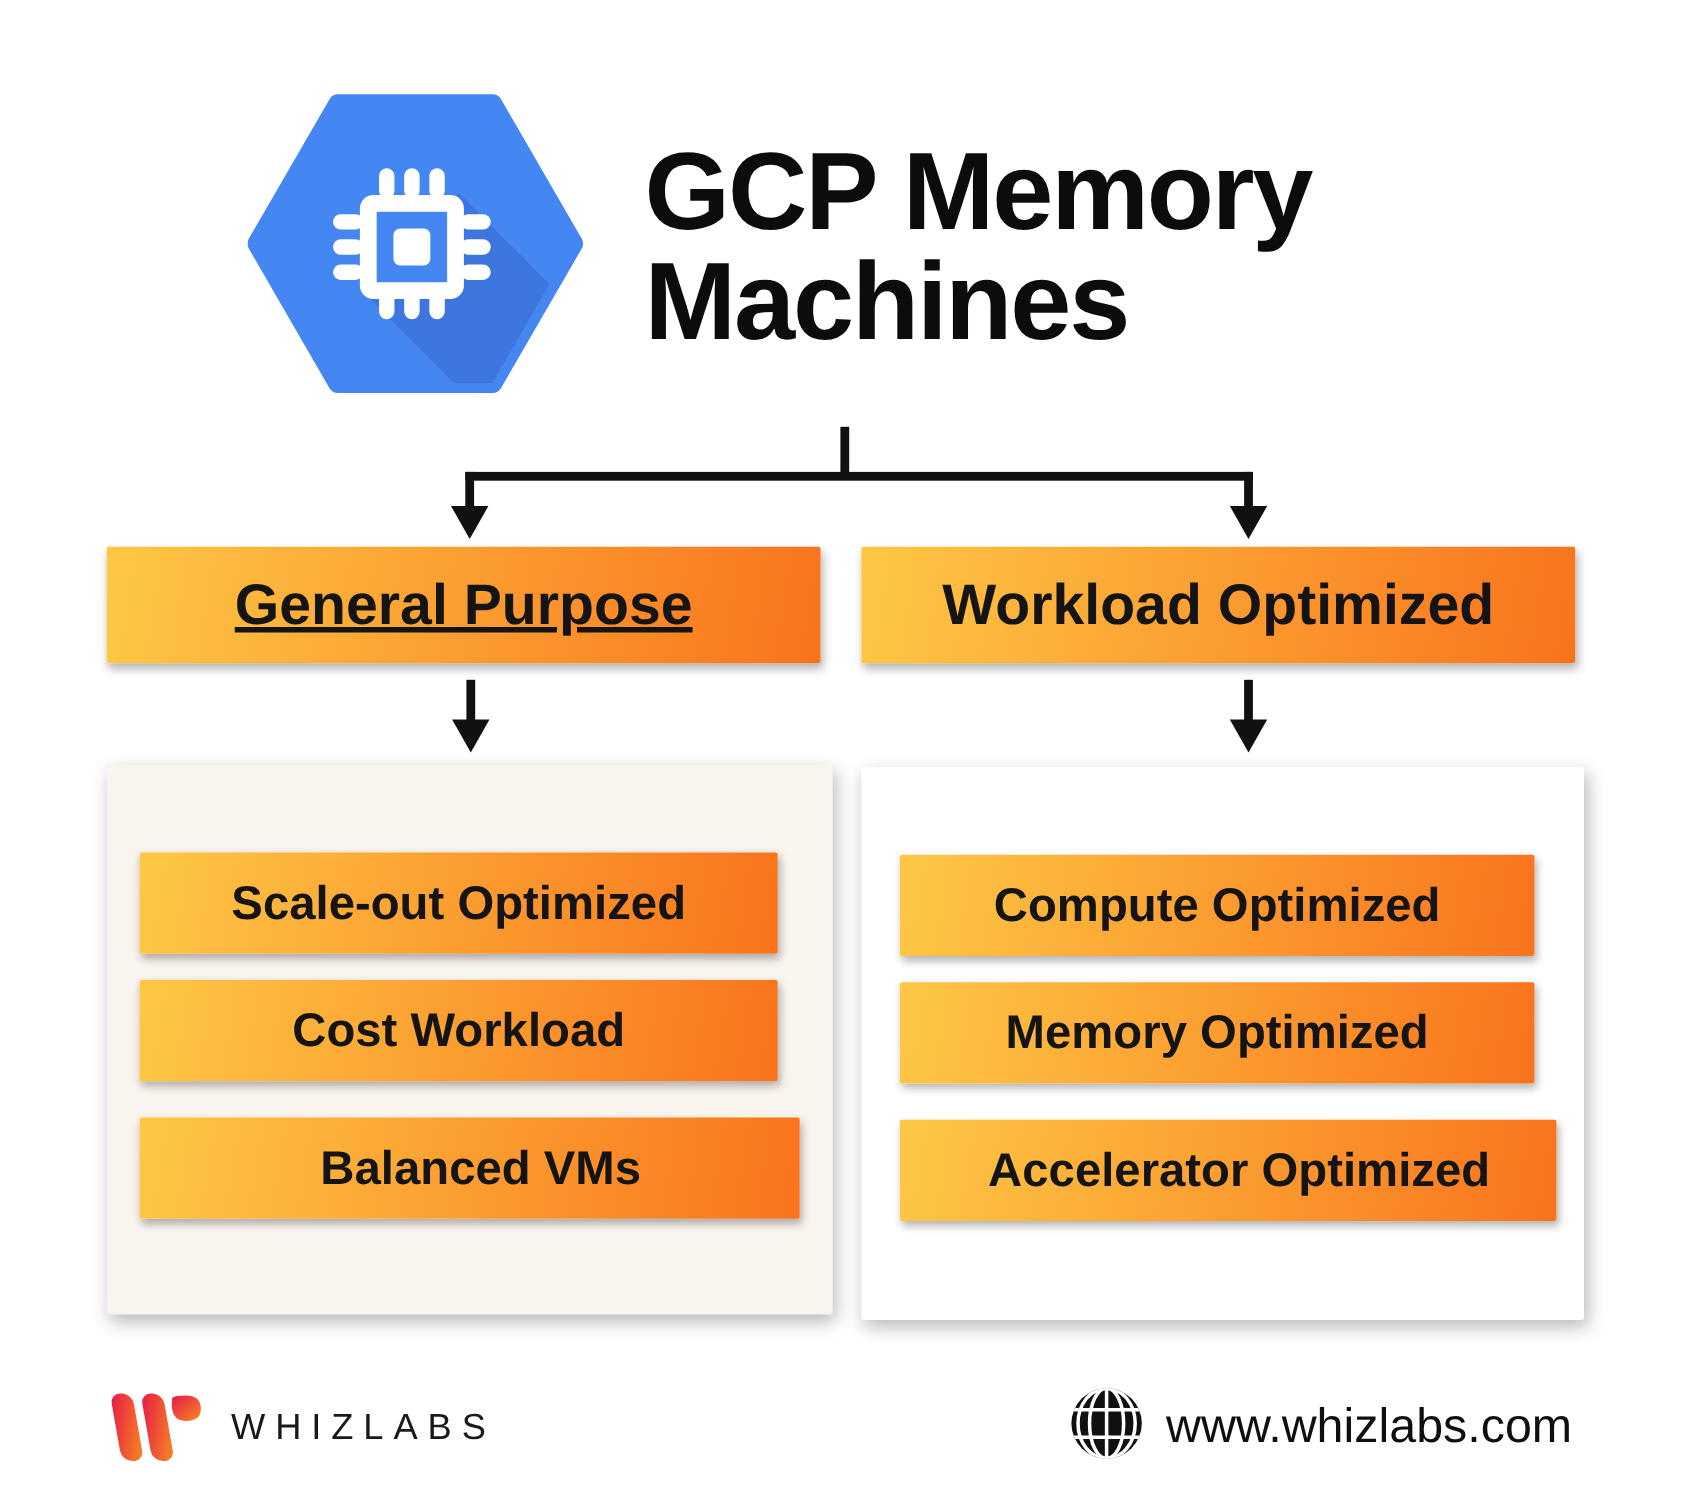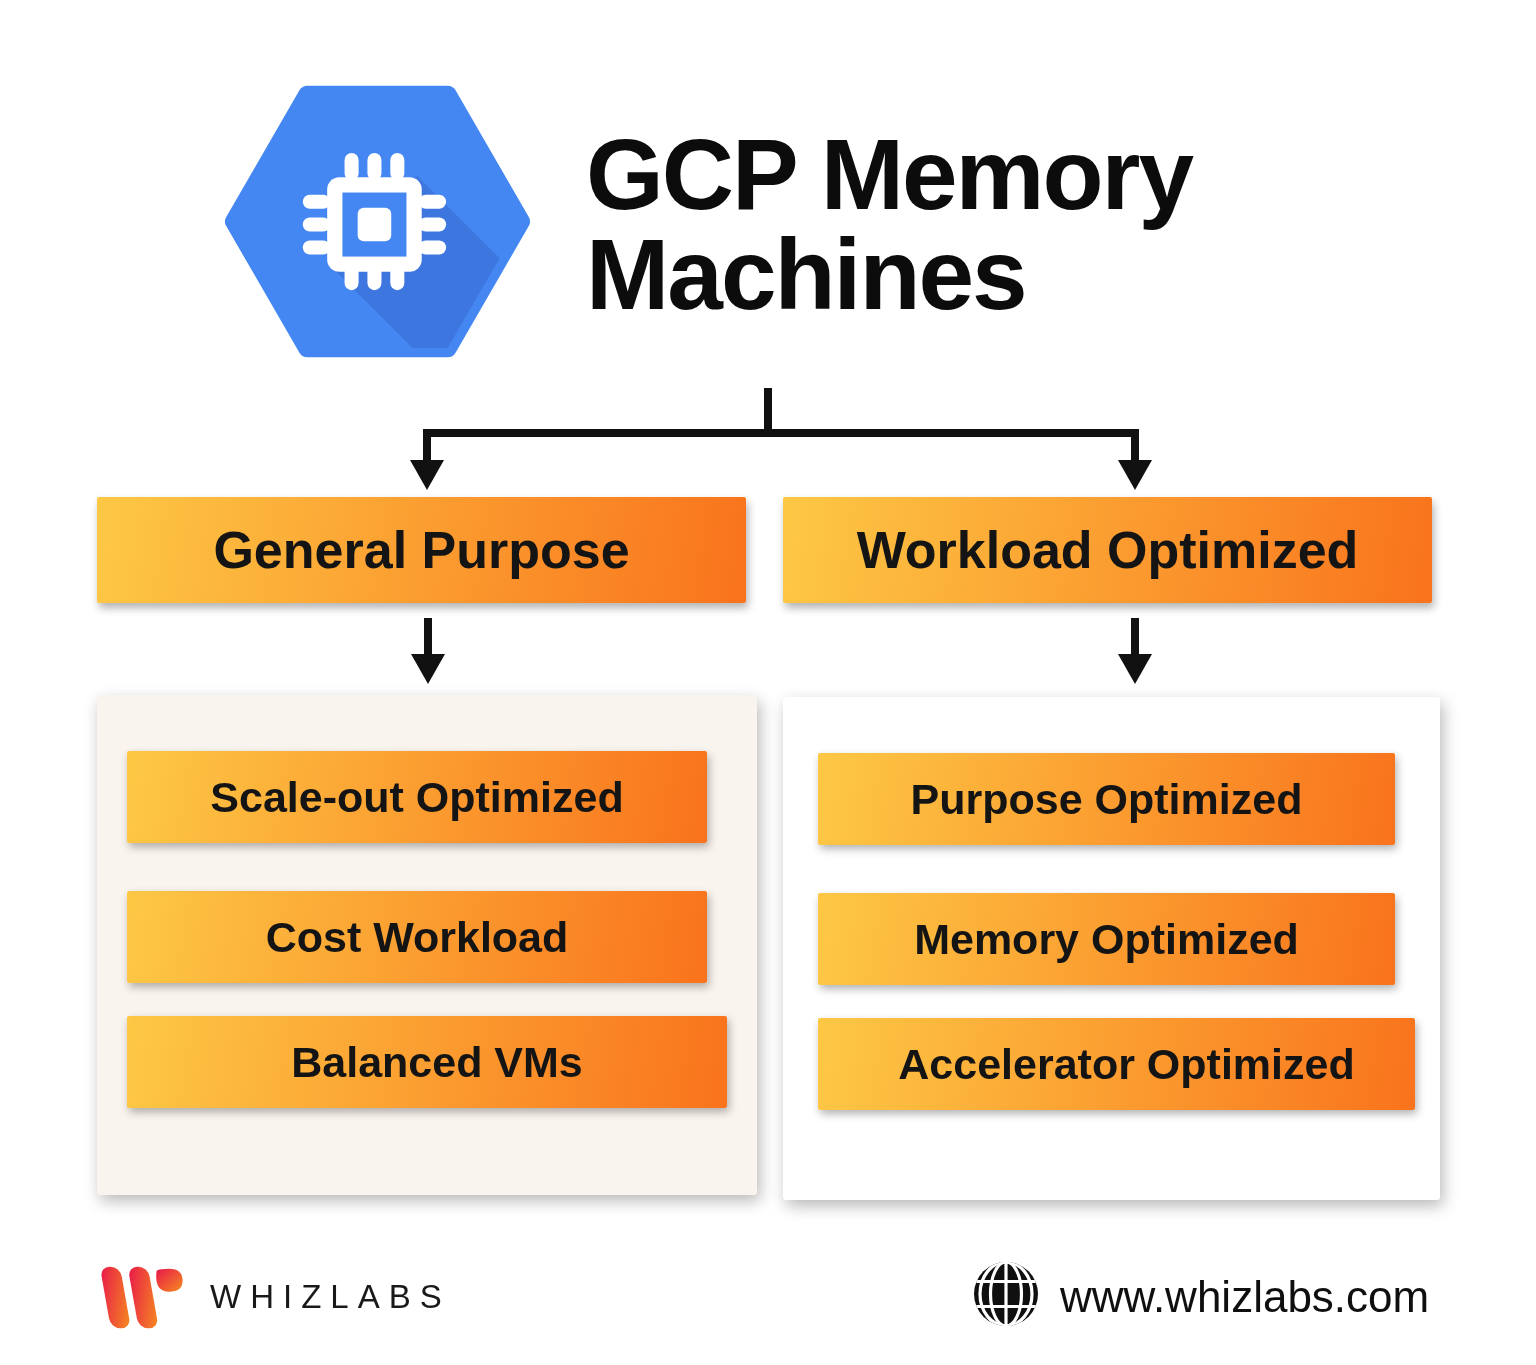--- a/index.html
+++ b/index.html
@@ -32,31 +32,31 @@
   .ah-small-left{left:411px;top:654px;}
   .ah-small-right{left:1118px;top:654px;}
   
   .grad-bar{
     background:linear-gradient(99deg,#FDC845 0%,#F9731C 100%);
     display:flex;align-items:center;justify-content:center;
     color:#141414;border-radius:2px;
     box-shadow:2px 5px 9px rgba(0,0,0,0.30);
   }
   .header-bar{position:absolute;height:106px;font-size:52px;font-weight:bold;}
-  .hb-left{left:97px;top:497px;width:649px;}
+  .hb-left{left:97px;top:497px;width:649px;text-decoration:underline;}
   .hb-right{left:783px;top:497px;width:649px;}
   
   .panel{position:absolute;border-radius:3px;box-shadow:3px 6px 16px rgba(0,0,0,0.28);}
   .panel-left{left:97px;top:695px;width:660px;height:500px;background:#FAF4EF;}
   .panel-right{left:783px;top:697px;width:657px;height:503px;background:#FFFFFF;}
   .item-bar{position:absolute;height:92px;font-size:43px;font-weight:bold;
     box-shadow:2px 4px 8px rgba(0,0,0,0.30);}
   .panel-left .item-bar{left:30px;width:580px;}
   .panel-right .item-bar{left:35px;width:577px;}
-  .row1{top:56px;justify-content:center;} .row2{top:196px;} .row3{top:321px;padding-left:20px;}
+  .row1{top:80px;justify-content:center;} .row2{top:196px;} .row3{top:321px;padding-left:20px;}
   
   .w-logo{position:absolute;left:98px;top:1262px;width:100px;height:71px;}
   .brand-name{
     position:absolute;left:210px;top:1278px;font-size:33px;font-weight:normal;
     letter-spacing:9px;color:#191919;text-align:right;
   }
   .globe{position:absolute;left:970px;top:1258px;width:72px;height:72px;}
   .site-url{position:absolute;left:1060px;top:1272px;font-size:44px;color:#0f0f0f;}
 </style>
 </head>
@@ -122,21 +122,21 @@
     <div class="grad-bar item-bar row2">
       <span>Cost Workload</span>
     </div>
     <div class="grad-bar item-bar row3">
       <span>Balanced VMs</span>
     </div>
   </div>
 
   <div class="panel panel-right">
     <div class="grad-bar item-bar row1">
-      <span>Purpose Optimized</span>
+      <span>Compute Optimized</span>
     </div>
     <div class="grad-bar item-bar row2">
       <span>Memory Optimized</span>
     </div>
     <div class="grad-bar item-bar row3">
       <span>Accelerator Optimized</span>
     </div>
   </div>
 
   <svg class="w-logo" viewBox="0 0 104 74" aria-hidden="true">

